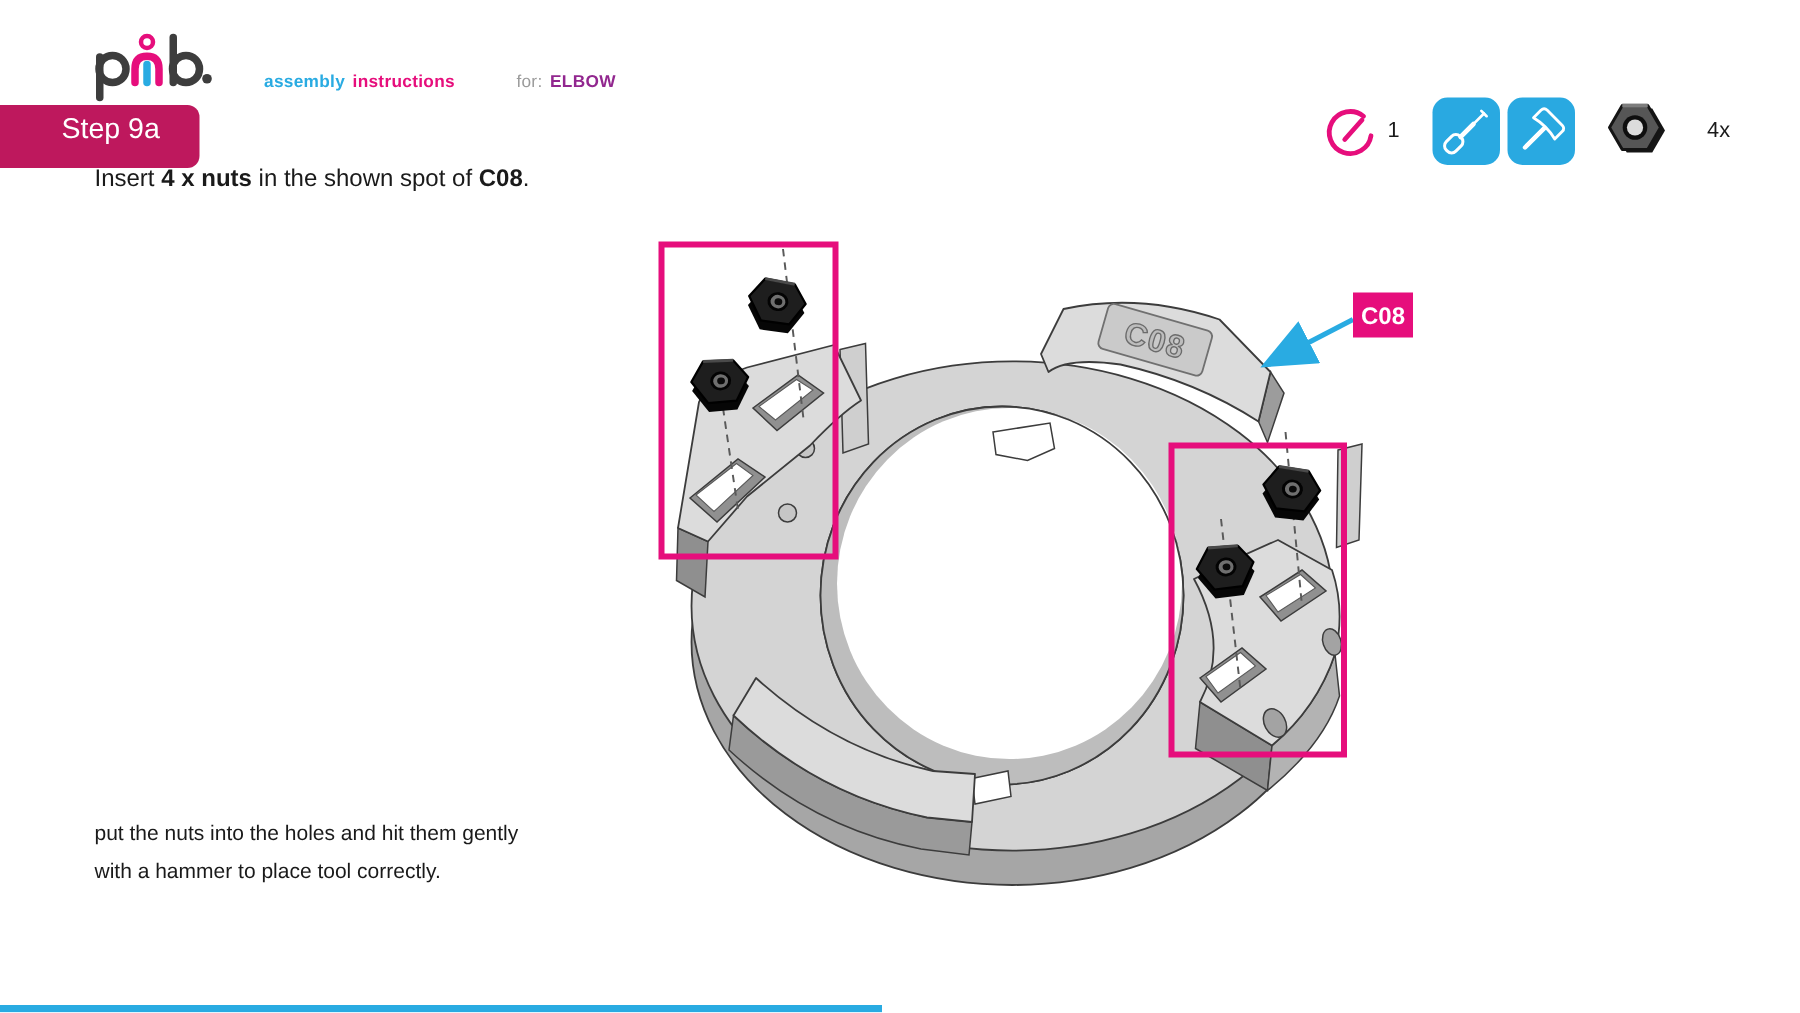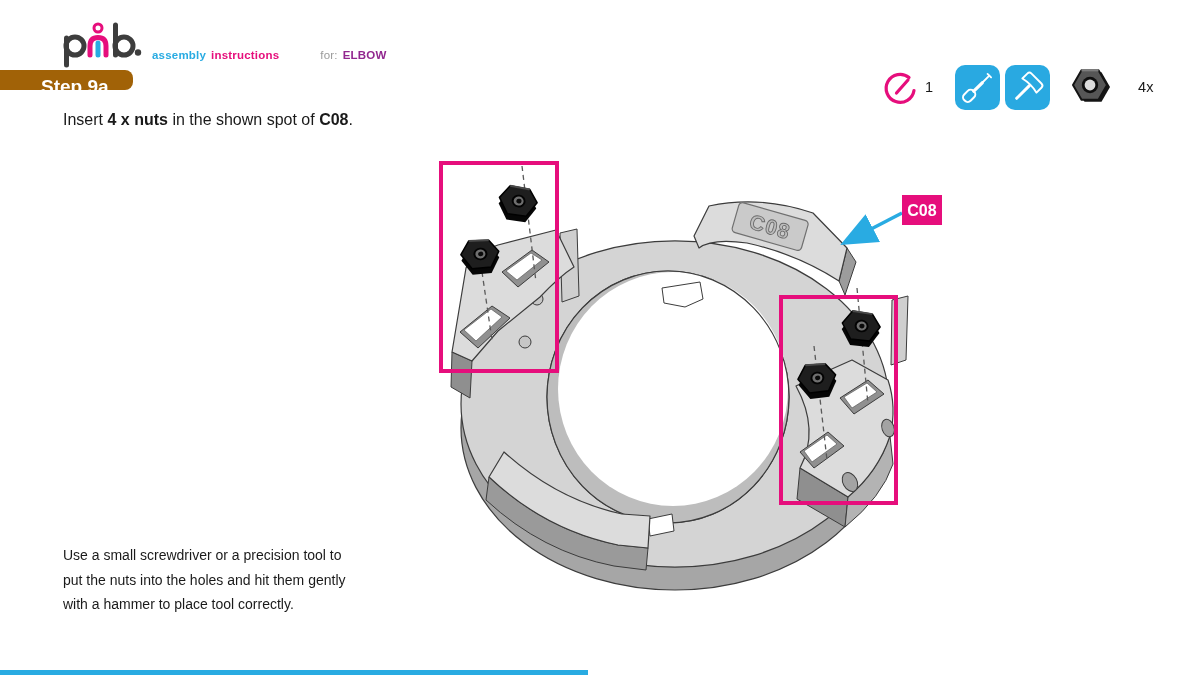--- a/index.html
+++ b/index.html
@@ -4,28 +4,28 @@
 <style>
   html,body{margin:0;padding:0;background:#fff;}
   .page{position:relative;width:1200px;height:675px;background:#ffffff;
         font-family:"Liberation Sans",sans-serif;overflow:hidden;color:#1a1a1a;}
   .abs{position:absolute;}
 
   
   .header{left:62px;top:14px;display:flex;align-items:flex-end;gap:8px;}
   .tagline{display:flex;align-items:baseline;gap:5px;padding-bottom:7px;
            font-size:11.5px;font-weight:bold;letter-spacing:.2px;}
-  .tg-assembly{color:#29abe2;}
+  .tg-assembly{color:#29abe2;margin-left:24px;}
   .tg-instructions{color:#e60e7c;margin-top:35px;}
   .tg-for{color:#9b9b9b;font-weight:normal;margin-left:36px;}
   .tg-part{color:#92278f;}
 
   
-  .step-banner{left:0;top:70px;width:133px;height:20px;background:#a16207;
-               border-radius:0 8px 8px 0;color:#fff;font-size:19px;font-weight:bold;
+  .step-banner{left:0;top:70px;width:133px;height:42px;background:#be185d;
+               border-radius:0 8px 8px 0;color:#fff;font-size:19px;font-weight:normal;
                line-height:33px;padding-left:41px;box-sizing:border-box;}
 
   
   .instruction{left:63px;top:111px;font-size:16px;}
   .instruction b{font-weight:bold;}
 
   
   .toolbar{left:880px;top:64px;height:46px;display:flex;align-items:center;}
   .tool-btn{width:45px;height:45px;border-radius:10px;background:#29a9e1;border:none;
             display:flex;align-items:center;justify-content:center;padding:0;cursor:pointer;}
@@ -219,20 +219,19 @@
     <rect x="781" y="297" width="115" height="206" fill="none" stroke="#e60e7c" stroke-width="4"></rect>
 
     <line x1="902" y1="213" x2="848" y2="241" stroke="#29abe2" stroke-width="3.5" marker-end="url(#arrowhead)"></line>
     <g>
       <rect x="902" y="195" width="40" height="30" fill="#e60e7c"></rect>
       <text x="922" y="216" text-anchor="middle" font-size="16" font-weight="bold" fill="#ffffff">C08</text>
     </g>
   </svg>
 
   <div class="abs note">
-    <div>Use a small screwdriver or a precision tool to</div>
     <div>put the nuts into the holes and hit them gently</div>
     <div>with a hammer to place tool correctly.</div>
   </div>
 
   <div class="abs progress"></div>
 
 </div>
 
 </body></html>

